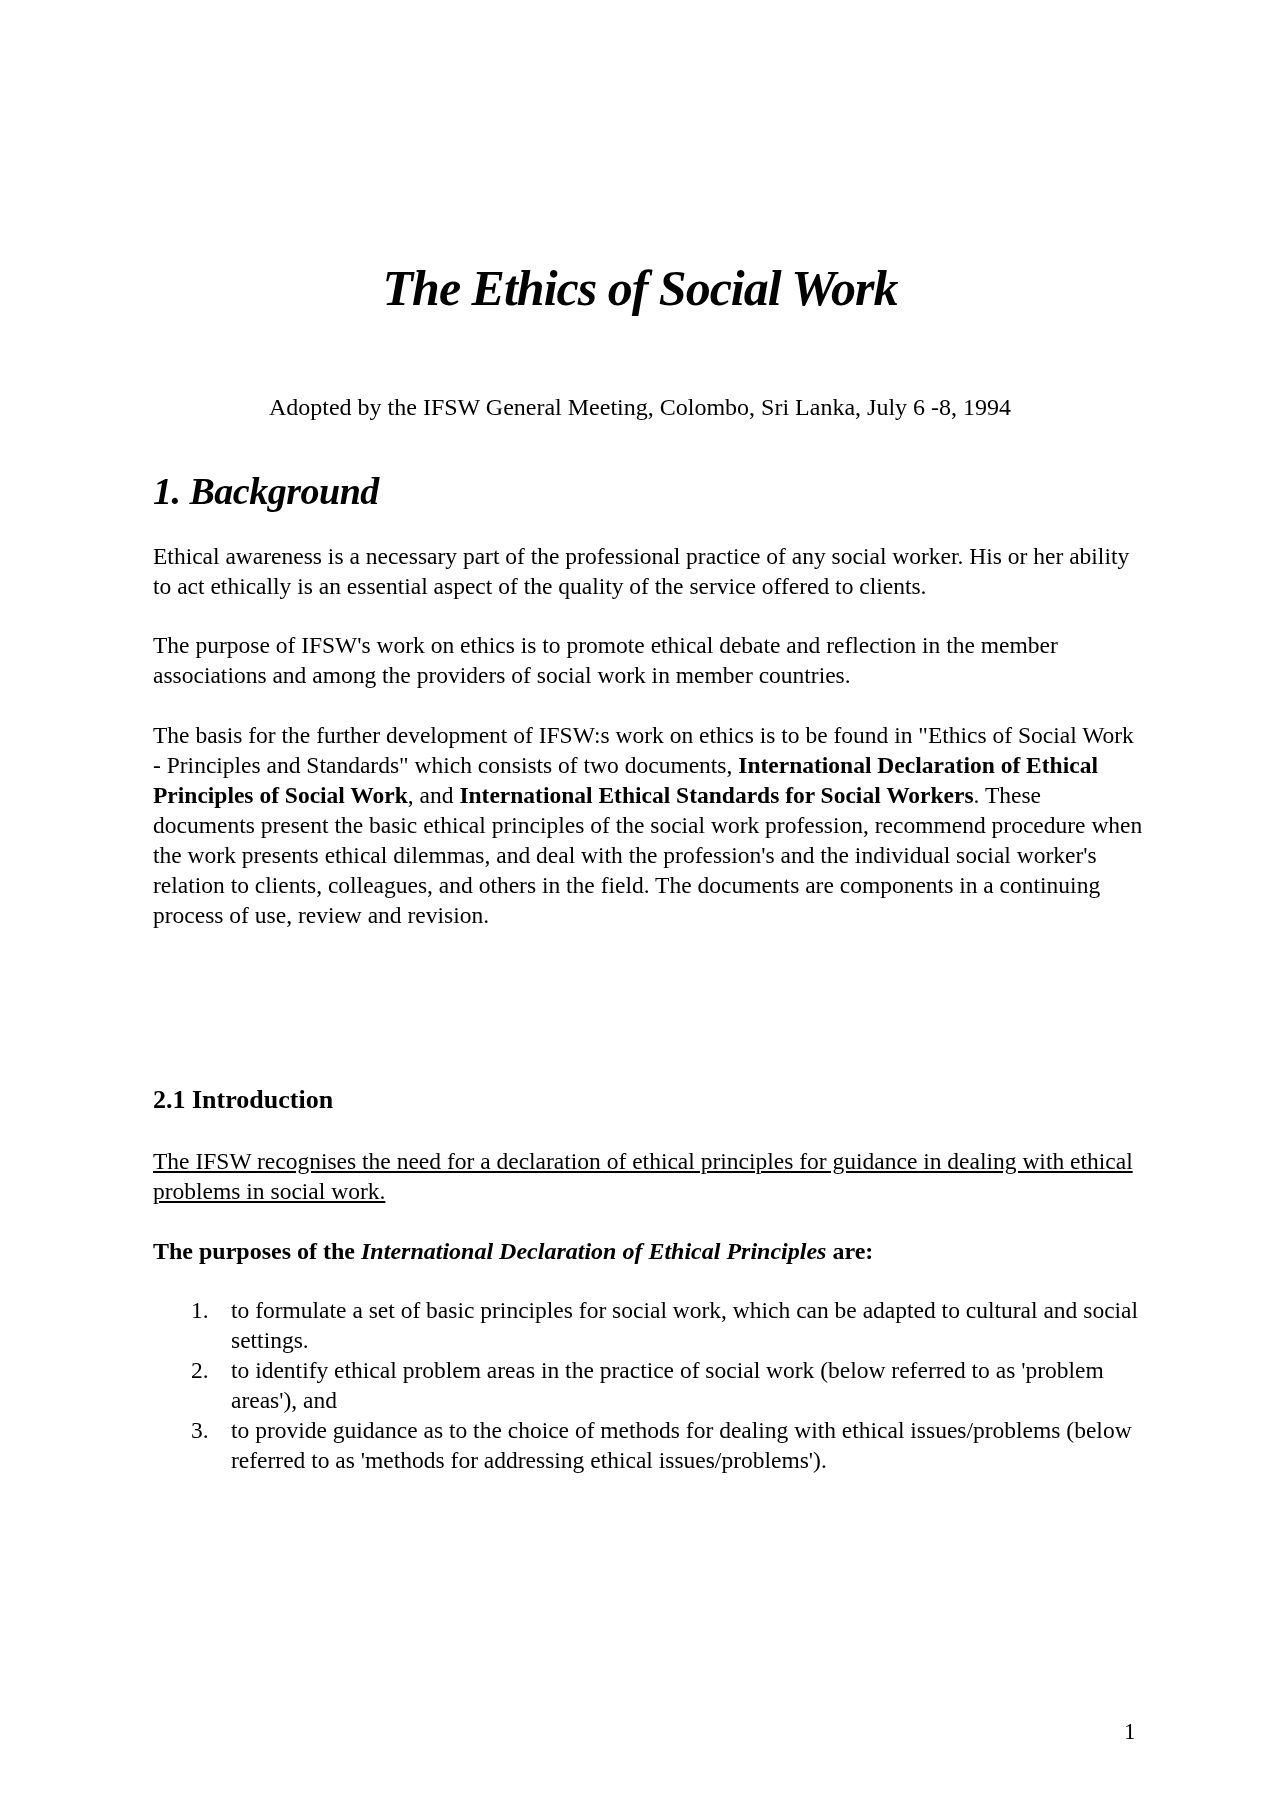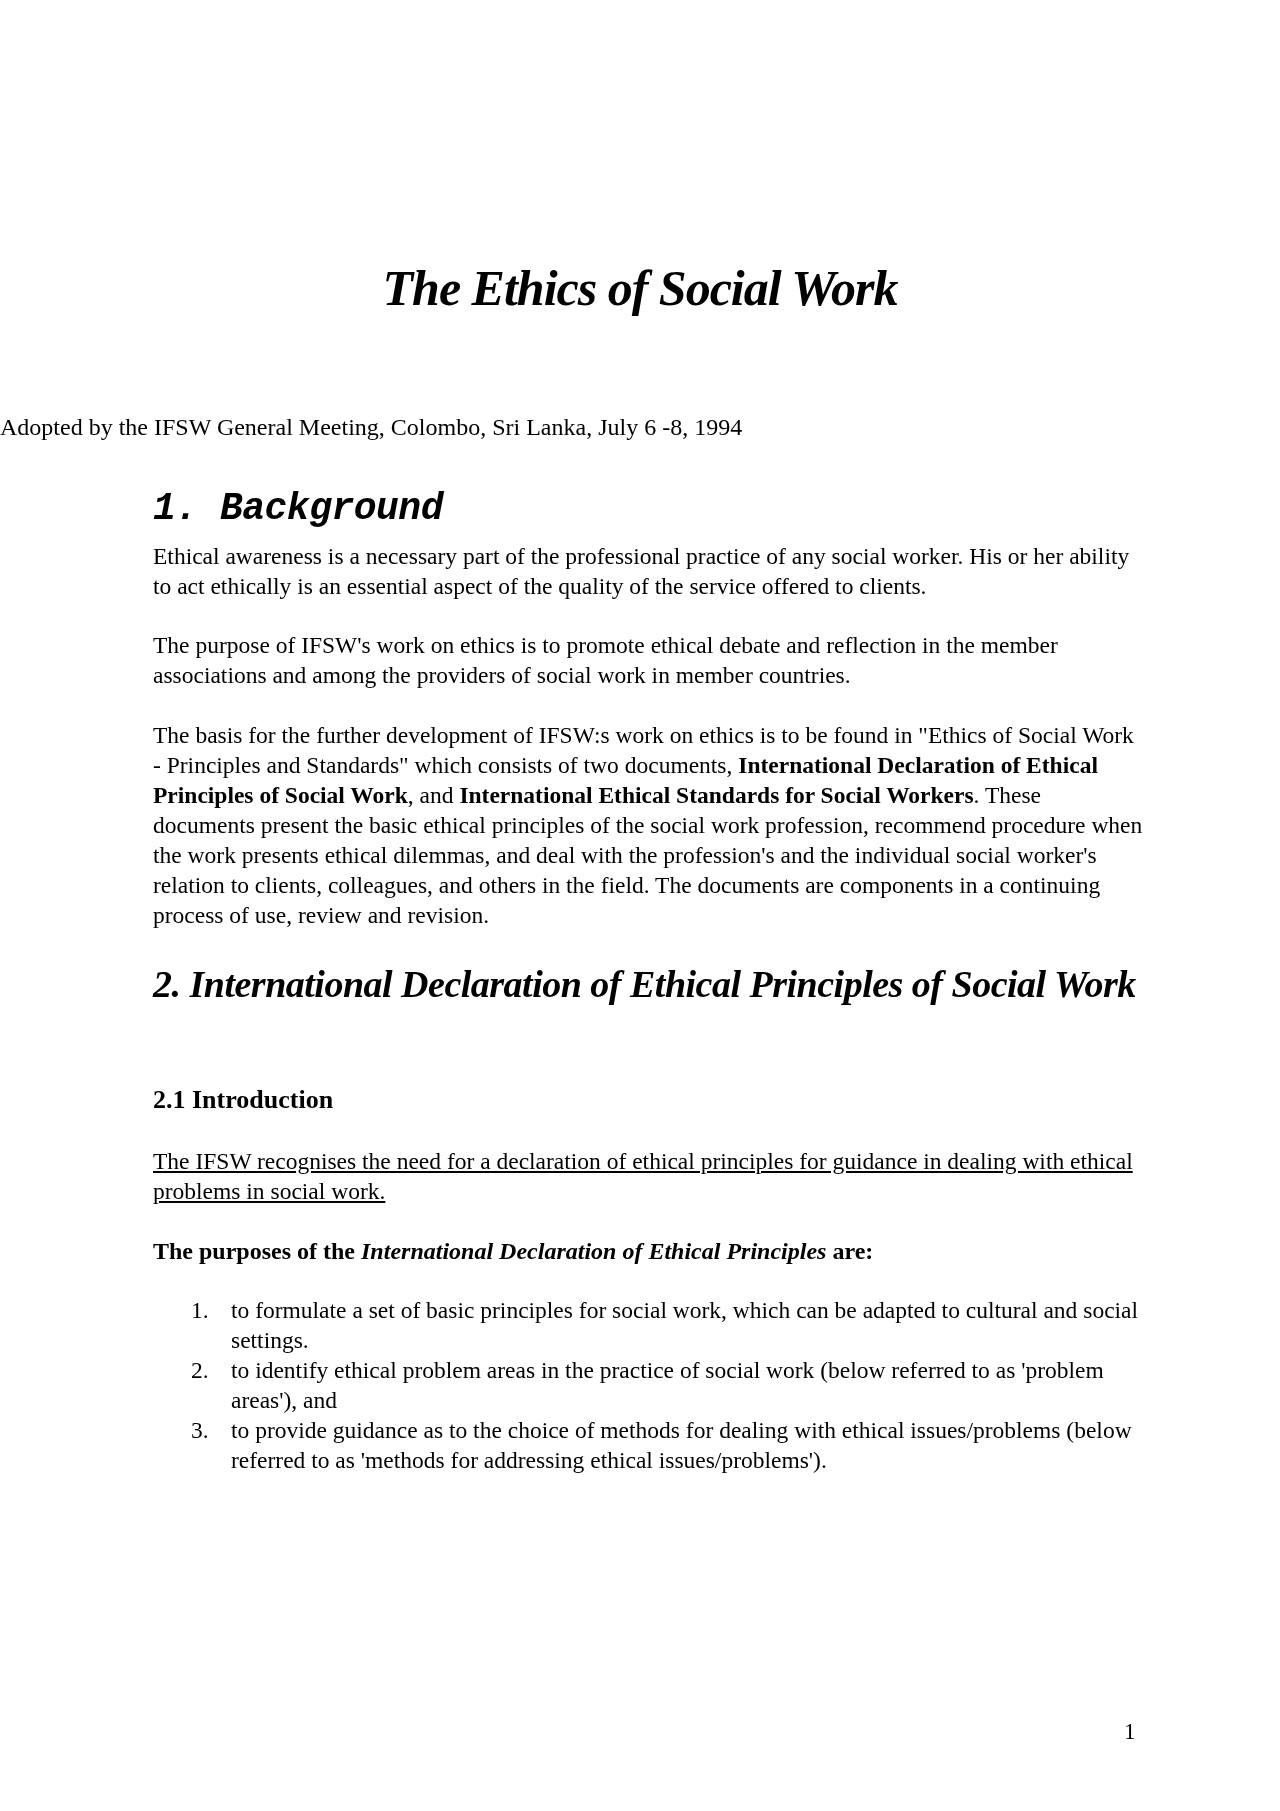--- a/index.html
+++ b/index.html
@@ -9,21 +9,21 @@
   }
   .page { position: absolute; left: 0; top: 0; width: 1152px; height: 1811px; padding-left: 8px; }
   .title {
     position: absolute; left: 0; width: 1280px; text-align: center;
     font-weight: bold; font-style: italic; font-size: 50px; line-height: 60px;
     letter-spacing: -1px;
   }
   .t1 { top: 258px; }
   .t2 { top: 318px; }
   .subtitle {
-    position: absolute; left: 0; width: 1280px; top: 412px;
+    position: absolute; left: 0; width: 1280px; text-align: center; top: 392px;
     font-size: 24px; line-height: 30px;
   }
   .h1 {
     position: absolute; left: 153px; font-weight: bold; font-style: italic;
     font-size: 38px; line-height: 44px; letter-spacing: -0.5px;
   }
   .h2 {
     position: absolute; left: 153px; font-weight: bold; font-size: 26px; line-height: 30px;
   }
   .para {
@@ -40,29 +40,28 @@
 </style>
 </head>
 <body>
 
 <div class="page">
 
   <div class="title t1">The Ethics of Social Work</div>
 
   <div class="subtitle">Adopted by the IFSW General Meeting, Colombo, Sri Lanka, July 6 -8, 1994</div>
 
-  <div class="h1" style="top:487px;font-family:Liberation Mono, monospace;">1. Background</div>
+  <div class="h1" style="top:469px;">1. Background</div>
 
   <div class="para" style="top:630px;">The purpose of IFSW's work on ethics is to promote ethical debate and reflection in the member associations and among the providers of social work in member countries.</div>
 
   <div class="para" style="top:541px;">Ethical awareness is a necessary part of the professional practice of any social worker. His or her ability to act ethically is an essential aspect of the quality of the service offered to clients.</div>
 
   <div class="para" style="top:720px;"><span>The basis for the further development of IFSW:s work on ethics is to be found in "Ethics of Social Work - Principles and Standards" which consists of two documents, </span><b>International Declaration of Ethical Principles of Social Work</b><span>, and </span><b>International Ethical Standards for Social Workers</b><span>. These documents present the basic ethical principles of the social work profession, recommend procedure when the work presents ethical dilemmas, and deal with the profession's and the individual social worker's relation to clients, colleagues, and others in the field. The documents are components in a continuing process of use, review and revision.</span></div>
 
-  <div class="h1" style="top:962px; width:990px;">2. International Declaration of Ethical Principles of Social Work</div>
 
   <div class="h2" style="top:1085px;">2.1 Introduction</div>
 
   <div class="para" style="top:1146px;text-decoration:underline;">The IFSW recognises the need for a declaration of ethical principles for guidance in dealing with ethical problems in social work.</div>
 
   <div class="lead" style="top:1236px;"><span>The purposes of the </span><i>International Declaration of Ethical Principles</i><span> are:</span></div>
 
   <div class="list">
     <div class="li">
       <span class="num">1.</span>

